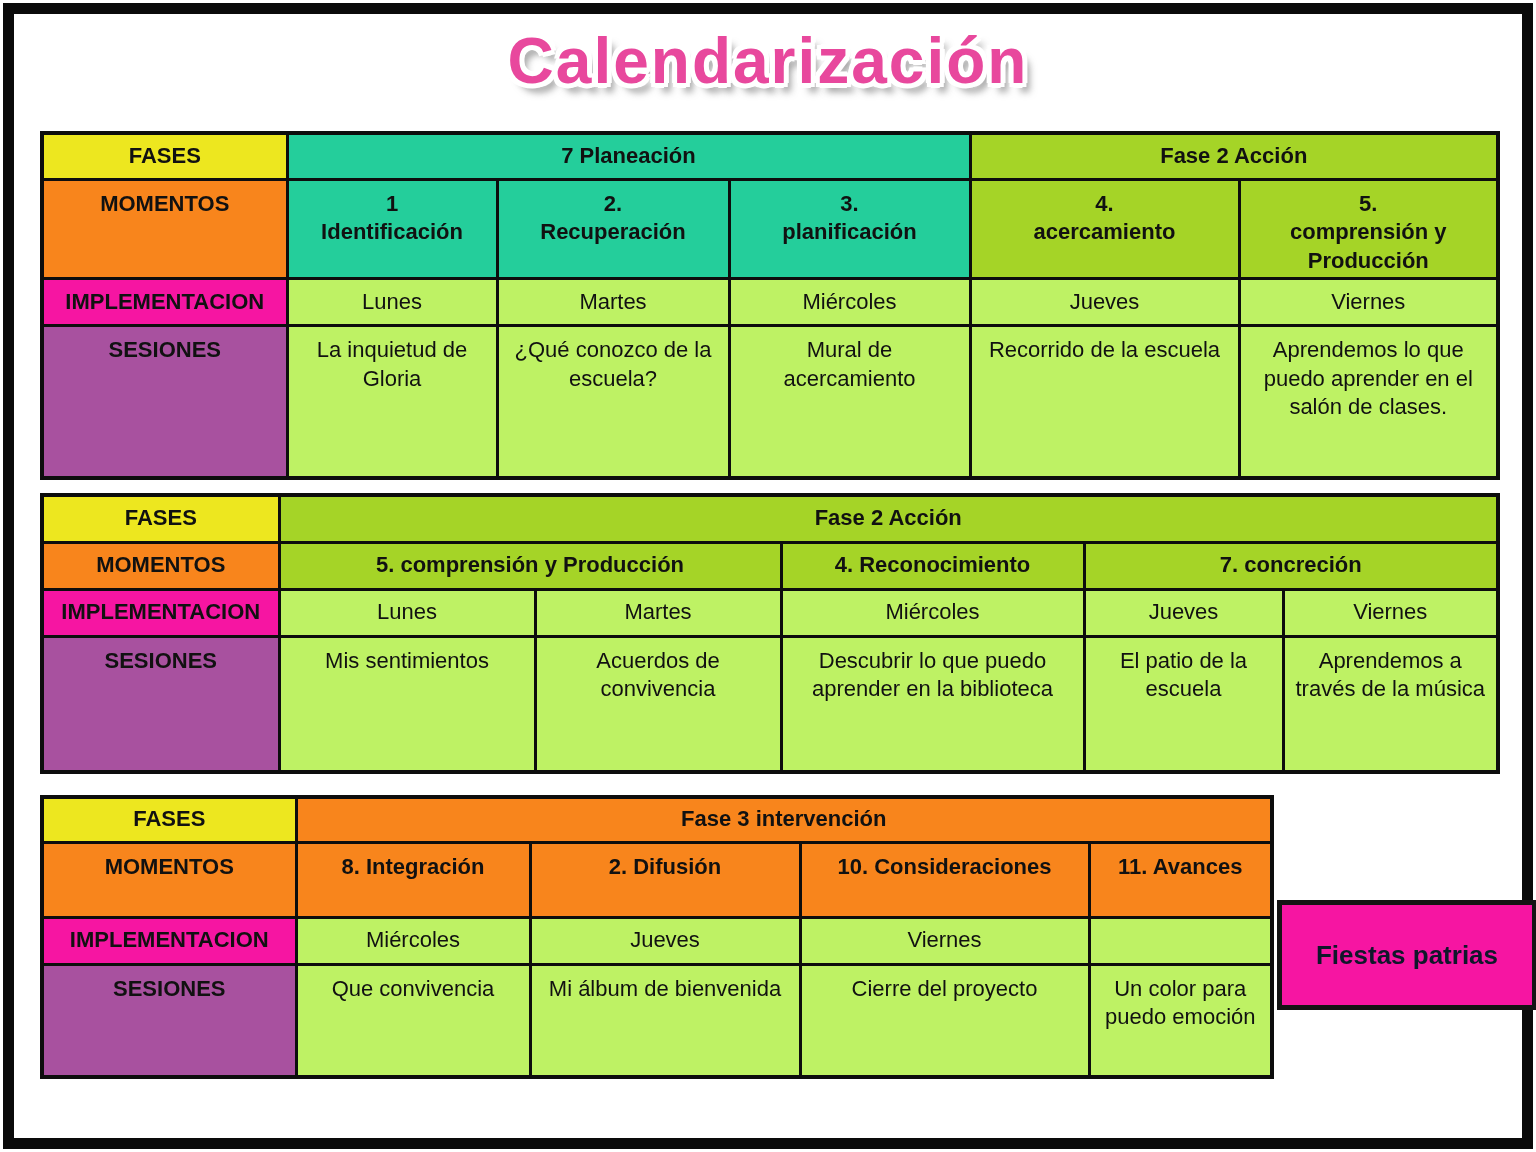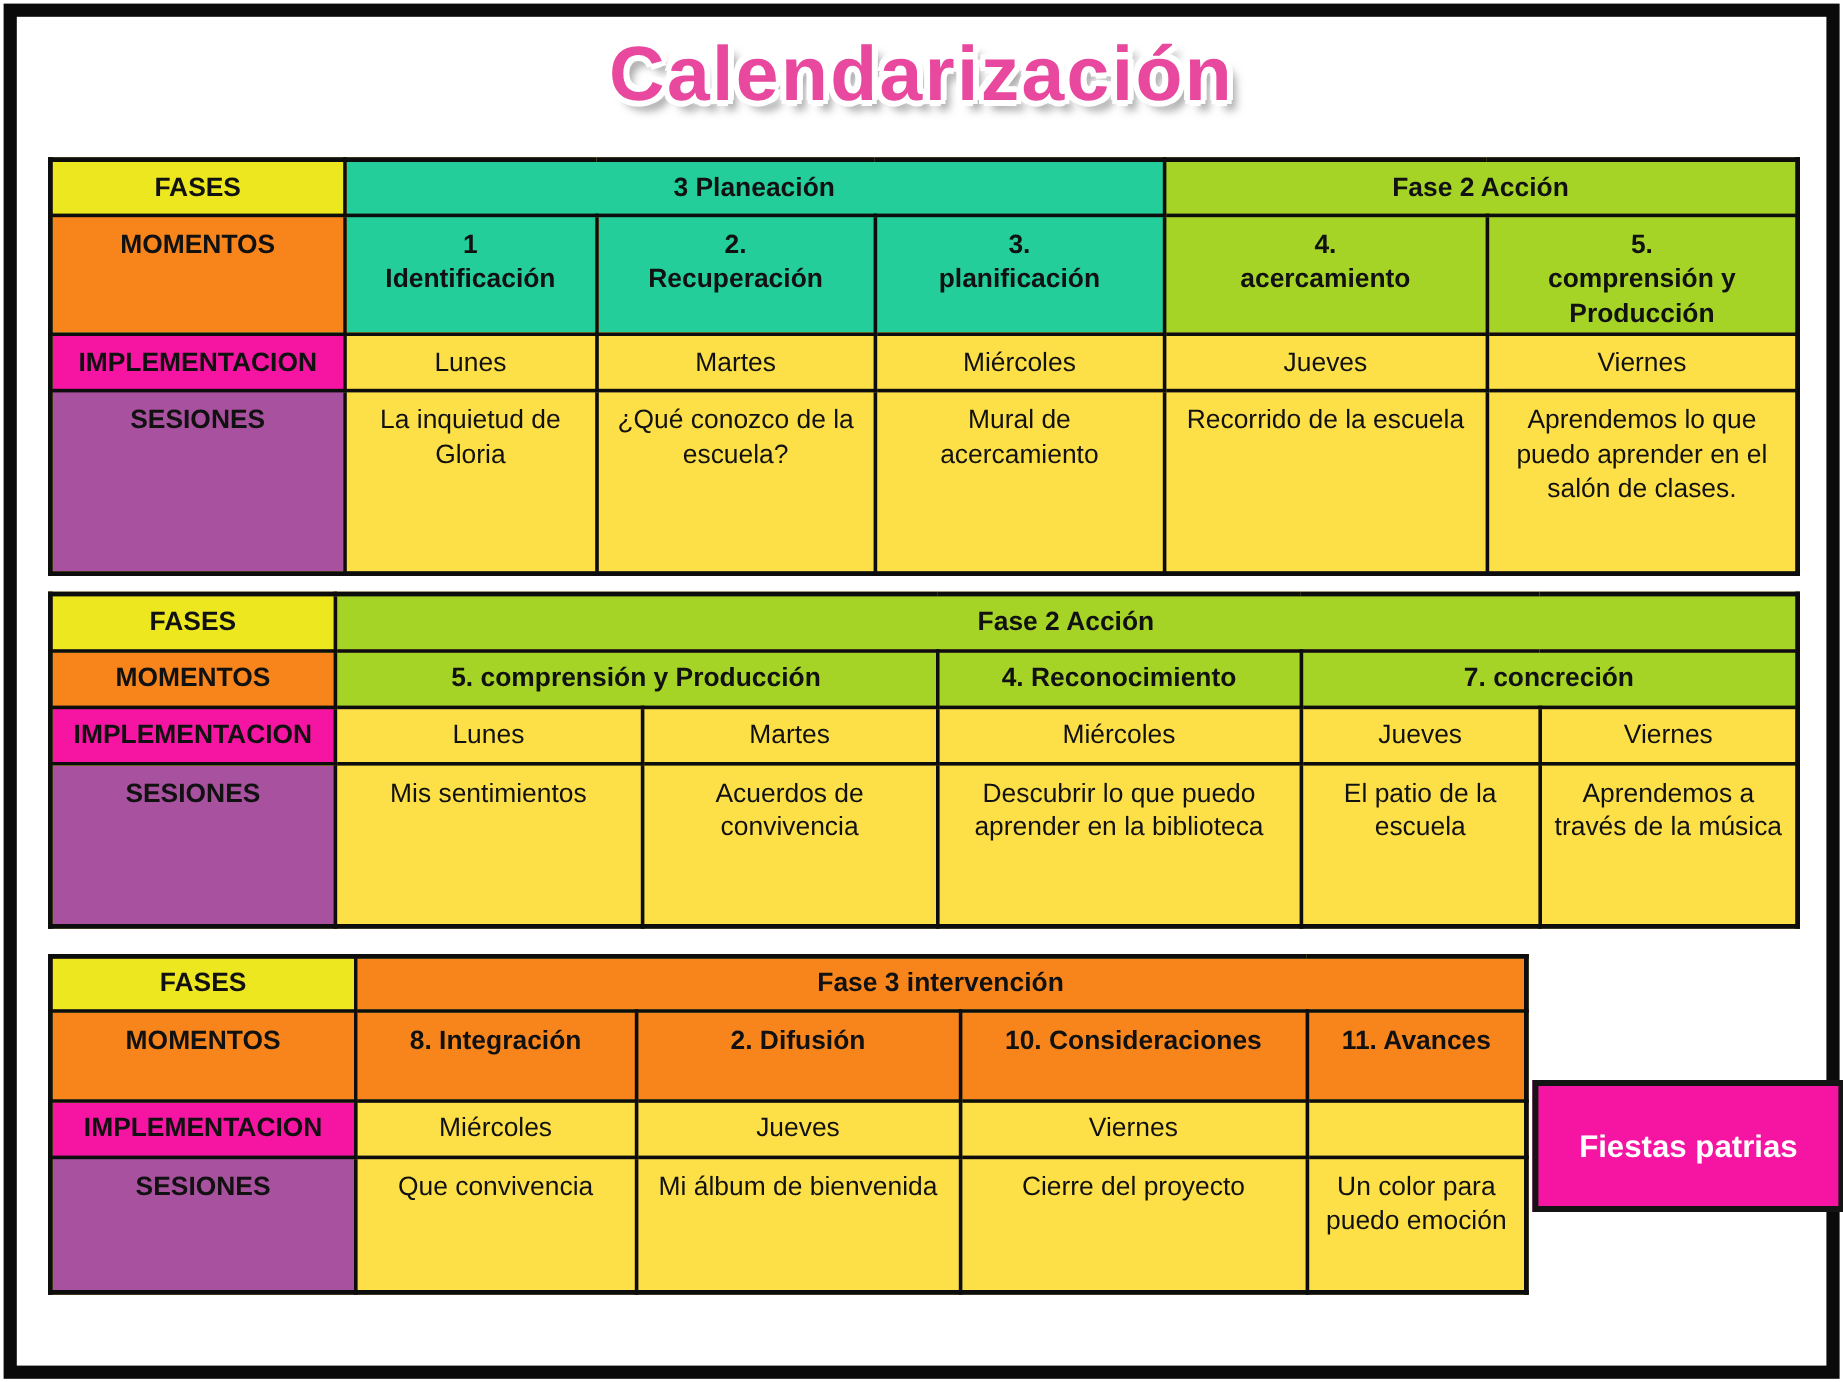--- a/index.html
+++ b/index.html
@@ -18,21 +18,21 @@
     text-align:center;font-size:64px;font-weight:800;letter-spacing:2px;
     color:var(--pink_title,#e8489d);
     text-shadow:
       -4px -4px 0 #fff, 4px -4px 0 #fff, -4px 4px 0 #fff, 4px 4px 0 #fff,
       -5px 0 0 #fff, 5px 0 0 #fff, 0 -5px 0 #fff, 0 5px 0 #fff,
       7px 9px 7px rgba(110,110,110,.65);
   }
 
   table.t{
     position:absolute;border-collapse:collapse;table-layout:fixed;
-    border:4px solid #0d0d0d;background:#fde047;
+    border:4px solid #0d0d0d;background:#bef264;
   }
   table.t td{
     border:3px solid #0d0d0d;text-align:center;vertical-align:middle;
     padding:2px 8px;font-size:22px;line-height:1.3;overflow:hidden;
   }
   .bold{font-weight:700;}
   .pre{white-space:pre-line;}
   .lbl{font-weight:700;font-size:20px;}
   .c-yellow{background:var(--yellow,#ede71f);}
   .c-teal{background:var(--teal,#24ce9b);}
@@ -44,21 +44,21 @@
   .vtop{vertical-align:top !important;padding-top:9px !important;}
 
   #t1{left:40px;top:131px;width:1456px;}
   #t2{left:40px;top:493px;width:1456px;}
   #t3{left:40px;top:795px;width:1230px;}
 
   .note{
     position:absolute;left:1277px;top:900px;width:206px;height:100px;
     background:var(--magenta,#f615a2);border:5px solid #141414;
     display:flex;align-items:center;justify-content:center;text-align:center;
-    font-weight:700;font-size:26px;line-height:1.25;color:#ffffff;
+    font-weight:700;font-size:26px;line-height:1.25;color:#0f172a;
     padding:0 22px;
   }
 </style>
 </head>
 <body>
 
 <div class="frame"></div>
 <div class="content">
 
   <h1 class="title">Calendarización</h1>
@@ -68,21 +68,21 @@
       <col style="width:245px">
         <col style="width:210px">
         <col style="width:232px">
       <col style="width:241px">
         <col style="width:269px">
         <col style="width:259px">
     </colgroup>
     <tbody>
         <tr style="height:46px">
       <td class="lbl c-yellow">FASES</td>
-      <td class="c-teal bold" colspan="3">3 Planeación</td>
+      <td class="c-teal bold" colspan="3">7 Planeación</td>
       <td class="c-lime bold" colspan="2">Fase 2 Acción</td>
     </tr>
     <tr style="height:94px">
       <td class="lbl c-orange vtop">MOMENTOS</td>
       <td class="c-teal bold pre vtop">1
 Identificación</td>
       <td class="c-teal bold pre vtop">2.
 Recuperación</td>
       <td class="c-teal bold pre vtop">3.
 planificación</td>

